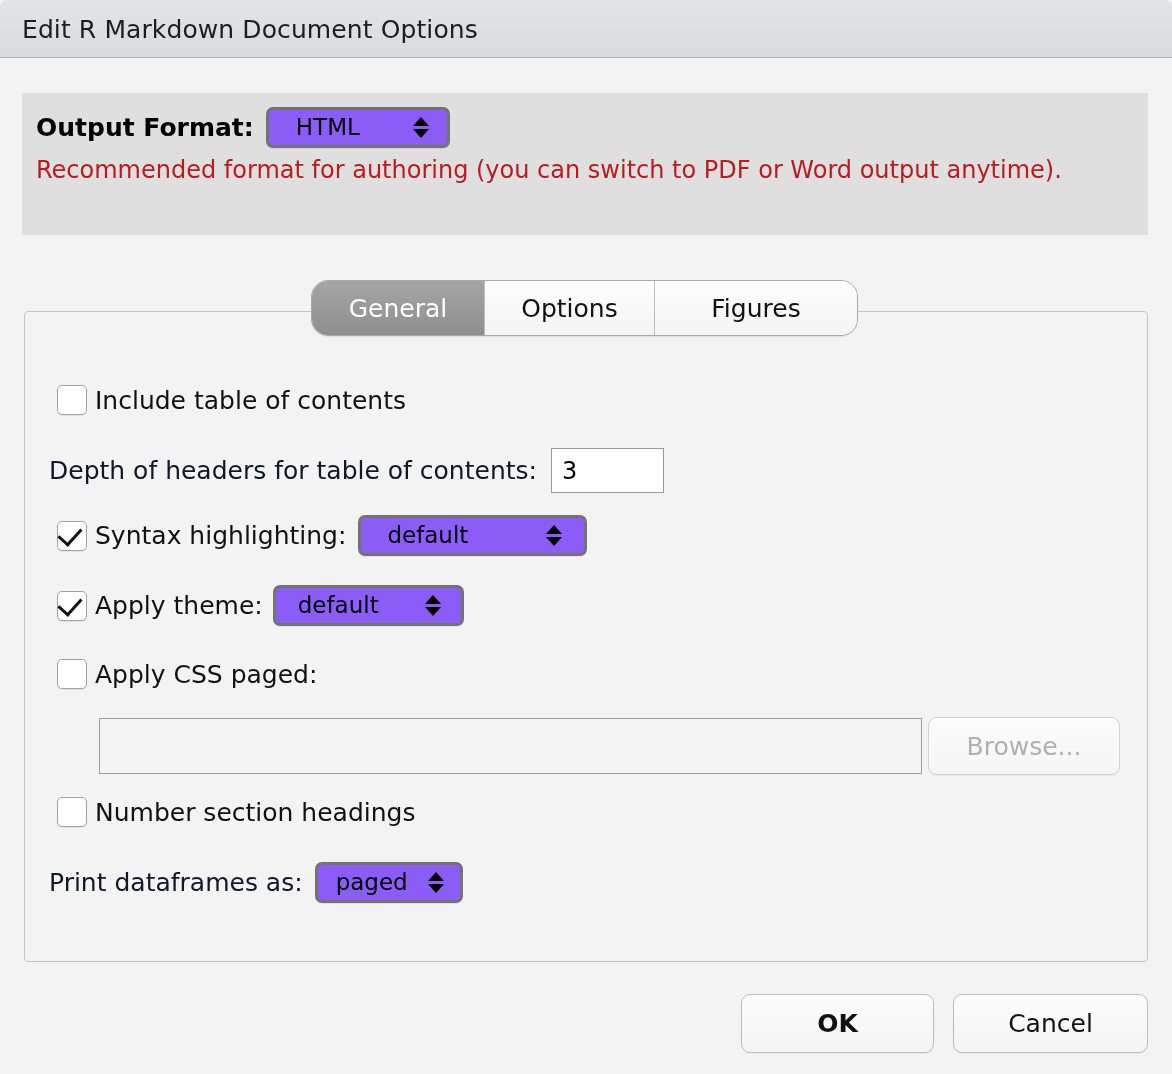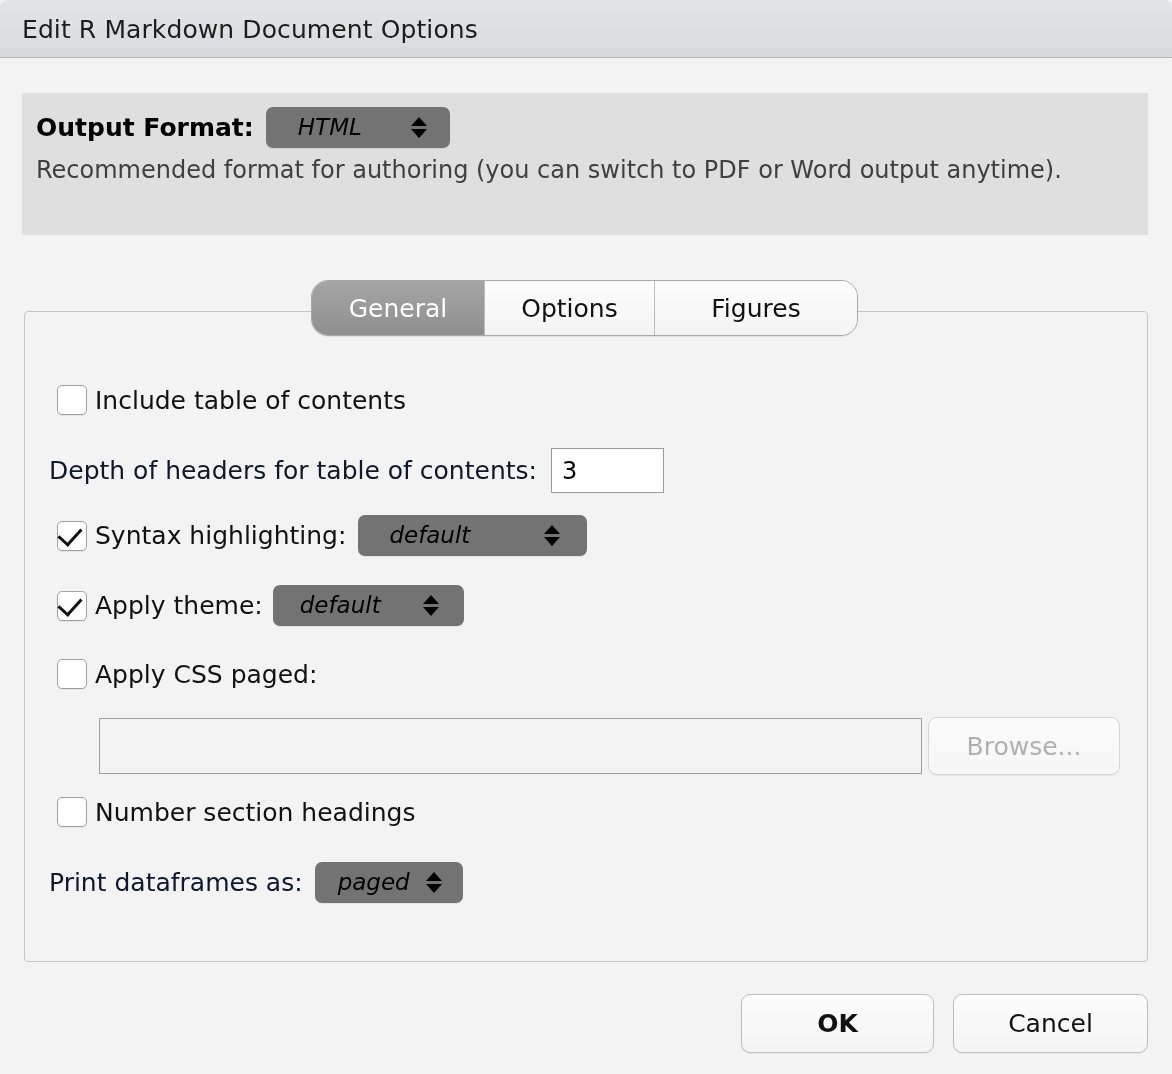--- a/index.html
+++ b/index.html
@@ -66,37 +66,36 @@
     font-size: 25px;
     font-weight: bold;
     color: #000;
     white-space: nowrap;
     margin-right: 12px;
   }
   .format-desc {
     margin-top: 2px;
     font-size: 24px;
     line-height: 38px;
-    color: #404040;
+    color: #b91c1c;
     max-width: 1105px;
   }
 
   
   .popup {
     position: relative;
     display: inline-flex;
     align-items: center;
-    background: #737373;
-    border: 5px solid #737373;
+    background: #8b5cf6;
+    border: 3px solid #737373;
     border-radius: 7px;
     box-sizing: border-box;
     height: 41px;
     box-shadow: 0 1px 0 rgba(0,0,0,0.07);
     cursor: default;
-    font-style: italic;
   }
   .popup .popup-value {
     font-size: 23px;
     color: #000;
     white-space: nowrap;
     line-height: 1;
   }
   .popup .stepper {
     position: absolute;
     display: flex;

